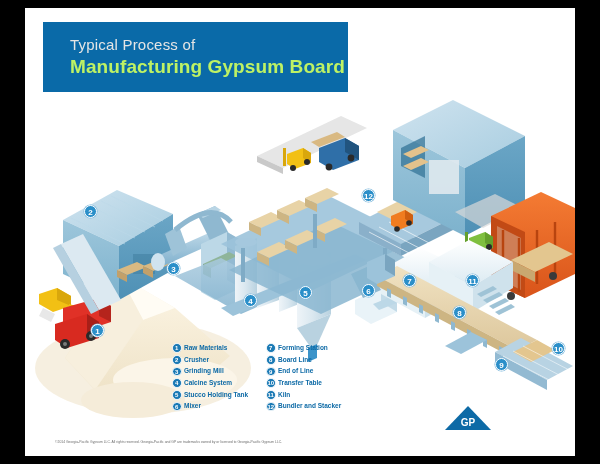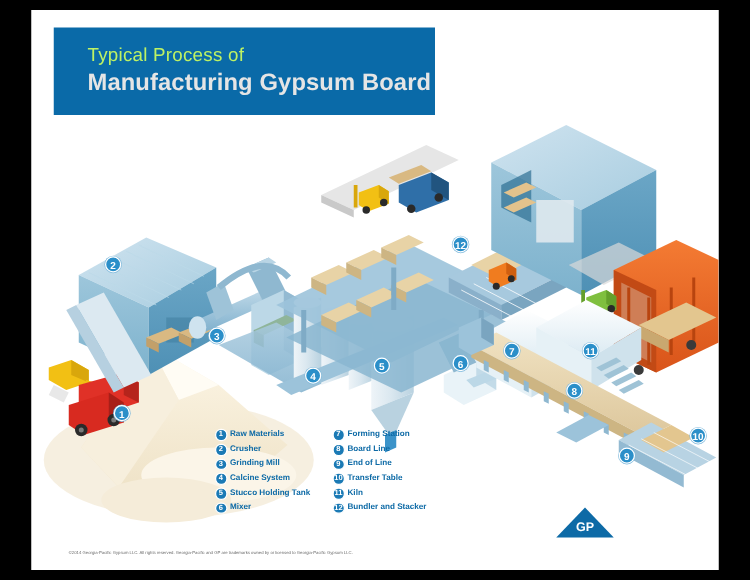--- a/index.html
+++ b/index.html
@@ -12,25 +12,25 @@
     position:absolute;left:25px;top:8px;width:550px;height:448px;
     background:#ffffff;overflow:hidden;
   }
   
   #header{
     position:absolute;left:18px;top:14px;width:305px;height:70px;
     background:#0a6aa8;
   }
   #header .line1{
     position:absolute;left:27px;top:14px;
-    color:#bef264;font-size:15px;letter-spacing:.2px;
+    color:#e5e5e5;font-size:15px;letter-spacing:.2px;
   }
   #header .line2{
     position:absolute;left:27px;top:34px;
-    color:#e5e5e5;font-size:19px;font-weight:bold;letter-spacing:.1px;
+    color:#bef264;font-size:19px;font-weight:bold;letter-spacing:.1px;
   }
   
   #scene{position:absolute;left:0;top:0;width:550px;height:448px;}
   .cal{
     position:absolute;width:13px;height:13px;border-radius:50%;
     background:#2b8fc9;border:1.4px solid #ffffff;
     box-shadow:0 0 0 .5px #7fb9dc;
     color:#ffffff;font-size:8px;font-weight:bold;
     line-height:13px;text-align:center;
     box-sizing:border-box;

